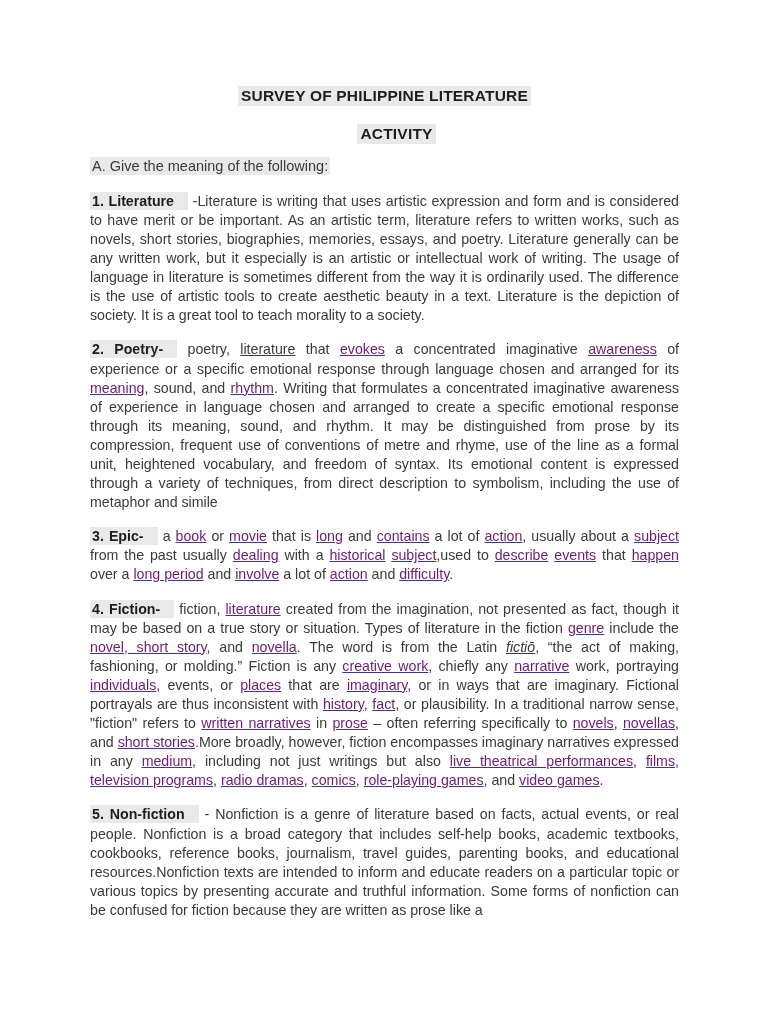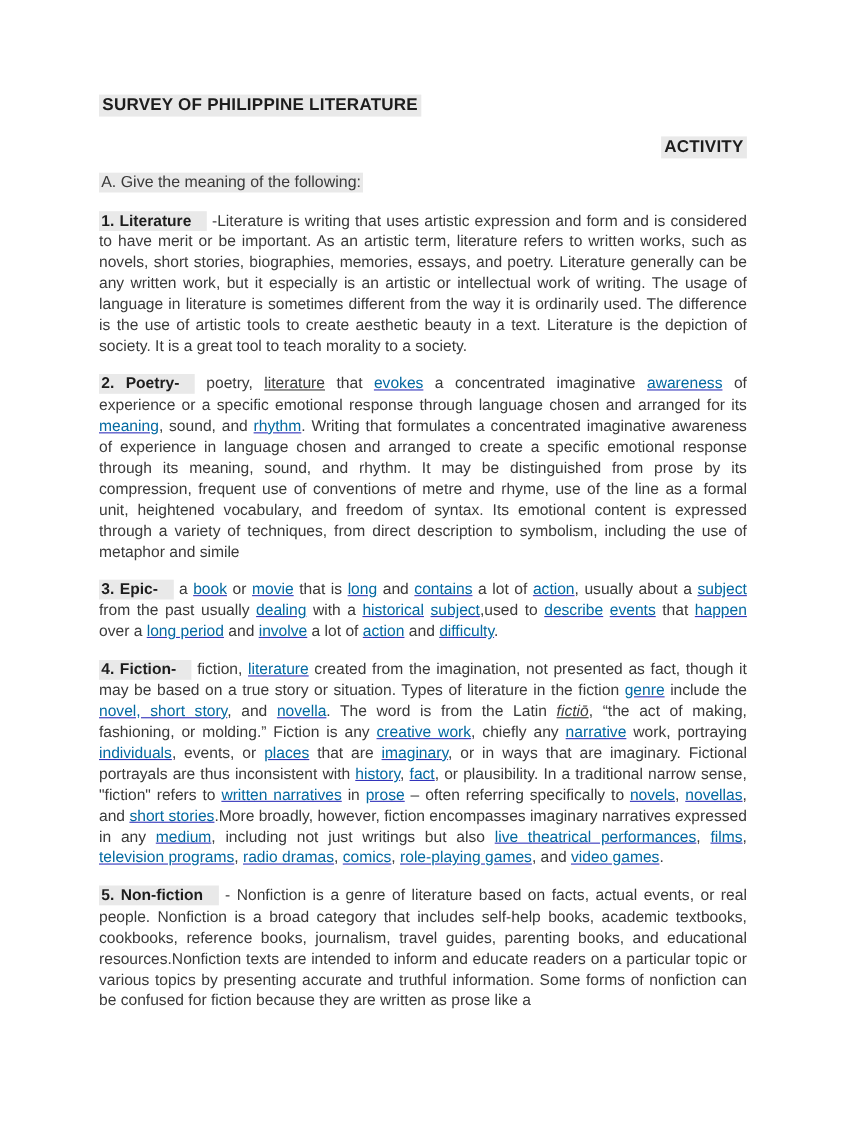--- a/index.html
+++ b/index.html
@@ -24,31 +24,31 @@
     box-sizing: border-box;
     padding: 0;
   }
   .content {
     position: absolute;
     left: 90px;
     top: 0;
     width: 589px;
   }
   .doc-title {
-    text-align: left;
+    text-align: center;
     font-weight: bold;
     font-size: 15.5px;
     letter-spacing: 0.2px;
     color: #1d1d1d;
     margin: 0;
     padding: 0;
     line-height: 1.2;
   }
   .title-row-1 { margin-top: 87px; }
-  .title-row-2 { margin-top: 19px; text-align: right; }
+  .title-row-2 { margin-top: 19px; text-align: center; }
   .title-row-2 .hl { margin-left: 24px; }
   .hl {
     background: #e9e9e9;
     padding: 1px 3px 2px 3px;
   }
   .prompt-line {
     margin-top: 14px;
     font-size: 14.5px;
     line-height: 1.35;
     color: #3a3a3a;
@@ -65,21 +65,21 @@
     hyphens: none;
   }
   p.para.spaced { margin-top: 15px; }
   .lead {
     font-weight: bold;
     color: #1d1d1d;
     background: #e9e9e9;
     padding: 1px 14px 1px 2px;
   }
   a.lnk {
-    color: #0369a1;
+    color: #701a75;
     text-decoration: underline;
     text-decoration-color: #3333bb;
     text-underline-offset: 1px;
     cursor: pointer;
   }
   .u {
     text-decoration: underline;
     text-underline-offset: 1px;
     color: #3a3a3a;
   }

